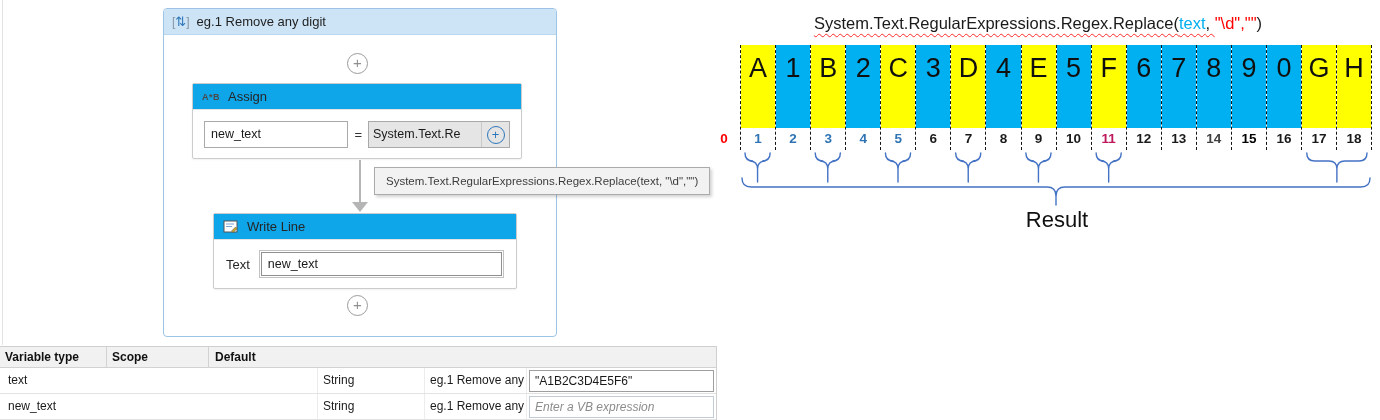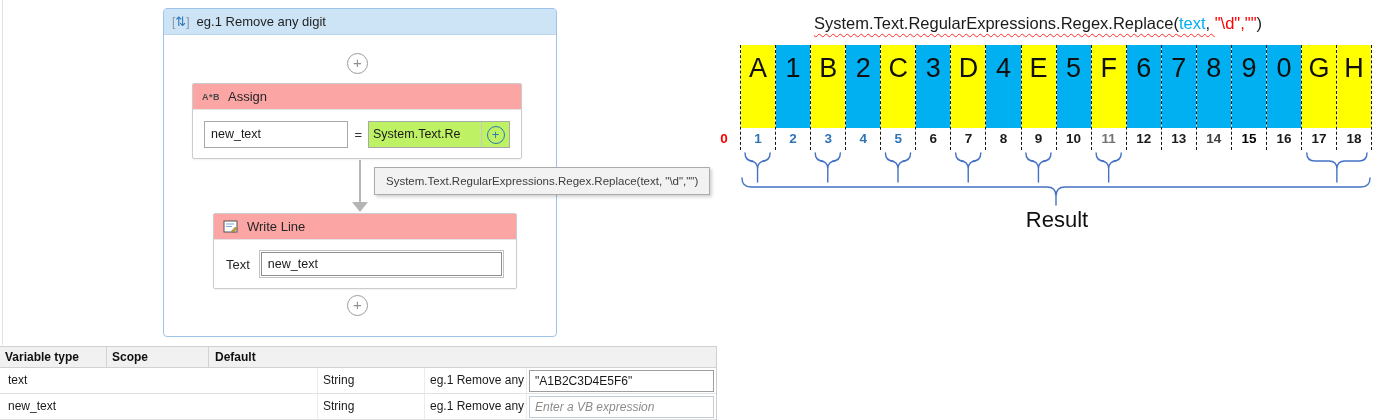--- a/index.html
+++ b/index.html
@@ -17,31 +17,31 @@
                 padding:0 8px; gap:7px; font-size:13px; color:#1f1f1f; }
   .seq-icon { color:#8795a3; font-size:12px; }
   .seq-icon b { color:#2e77ba; font-weight:400; font-size:13px; }
 
   .plus-circle { width:21px; height:21px; border:1px solid #9b9b9b; border-radius:50%;
                  color:#8f8f8f; font-size:15px; line-height:18px; text-align:center;
                  background:#fff; }
 
   .card { background:#fff; border:1px solid #cccccc; border-radius:2px;
           box-shadow:0 1px 2px rgba(0,0,0,.06); }
-  .card-header { height:26px; background:#fca5a5; border-bottom:1px solid #e3e3e3;
+  .card-header { height:26px; background:#0ea5e9; border-bottom:1px solid #e3e3e3;
                  display:flex; align-items:center; padding:0 9px; gap:8px;
                  font-size:13px; color:#262626; }
   .assign-icon { font-size:9px; font-weight:bold; color:#4a4a4a; letter-spacing:.5px; }
 
   .assign-body { display:flex; align-items:center; padding:11px 11px; gap:6px; }
   .tb { height:27px; border:1px solid #a9a9a9; background:#fff; font-size:12.5px;
         color:#1a1a1a; line-height:25px; padding:0 6px; white-space:nowrap; overflow:hidden; }
   .tb-to { width:150px; }
   .eq { font-size:13px; color:#333; }
-  .expr-box { display:flex; height:27px; border:1px solid #a9a9a9; background:#bef264;gap:8px; }
+  .expr-box { display:flex; height:27px; border:1px solid #a9a9a9; background:#e5e5e5;gap:8px; }
   .expr-text { width:104px; font-size:12.5px; color:#1a1a1a; line-height:25px;
                padding:0 4px; white-space:nowrap; overflow:hidden; }
   .plus-btn { width:28px; border-left:1px solid #c9c9c9; display:flex;
               align-items:center; justify-content:center; }
   .plus-btn span { width:18px; height:18px; border:1.4px solid #2e77ba; border-radius:50%;
                    color:#2e77ba; font-size:13px; line-height:15px; text-align:center; }
 
   .arrow-line { left:359px; top:160px; width:2px; height:43px; background:#b5b5b5; }
   .arrow-head { left:352px; top:202px; width:0; height:0;
                 border-left:8px solid transparent; border-right:8px solid transparent;
@@ -210,21 +210,21 @@
     <div class="dg-col">
       <div class="dg-swatch" style="background: rgb(255, 255, 0);">E</div>
       <div class="dg-idx" style="color: rgb(26, 26, 26);">9</div>
     </div>
     <div class="dg-col">
       <div class="dg-swatch" style="background: rgb(0, 176, 240);">5</div>
       <div class="dg-idx" style="color: rgb(26, 26, 26);">10</div>
     </div>
     <div class="dg-col">
       <div class="dg-swatch" style="background: rgb(255, 255, 0);">F</div>
-      <div class="dg-idx" style="color: #737373;">11</div>
+      <div class="dg-idx" style="color: #be185d;">11</div>
     </div>
     <div class="dg-col">
       <div class="dg-swatch" style="background: rgb(0, 176, 240);">6</div>
       <div class="dg-idx" style="color: rgb(26, 26, 26);">12</div>
     </div>
     <div class="dg-col">
       <div class="dg-swatch" style="background: rgb(0, 176, 240);">7</div>
       <div class="dg-idx" style="color: rgb(26, 26, 26);">13</div>
     </div>
     <div class="dg-col">

